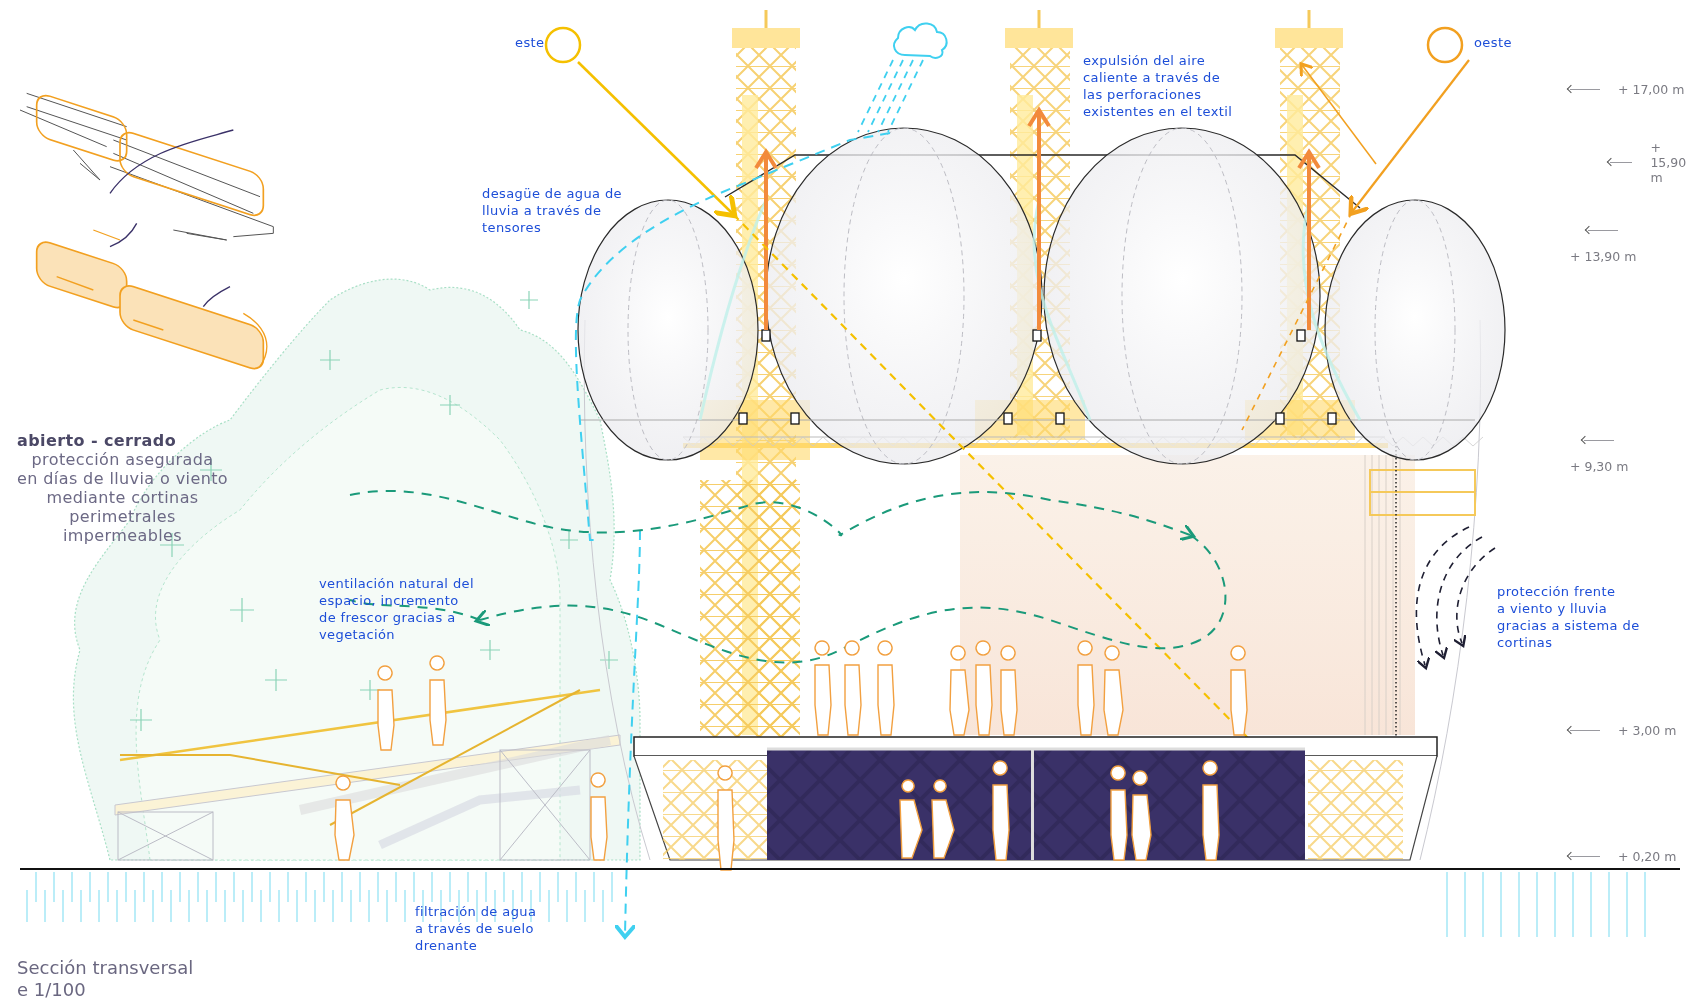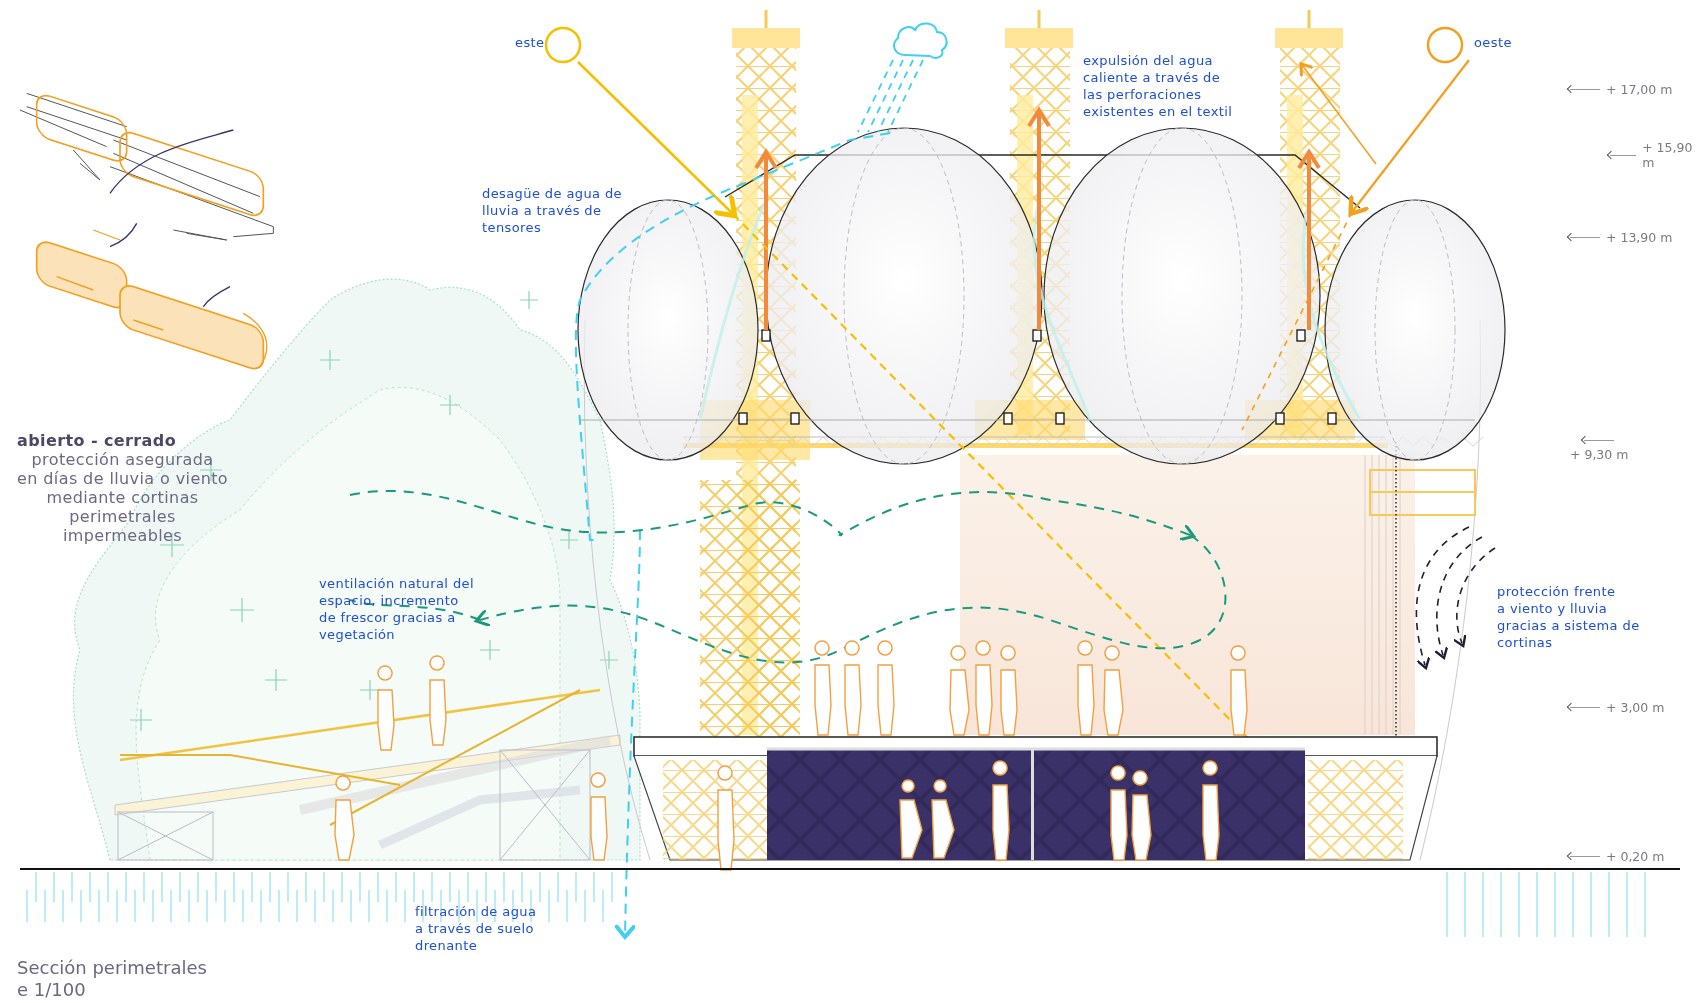--- a/index.html
+++ b/index.html
@@ -1,21 +1,21 @@
 <!DOCTYPE html>
 <html><head>
 <meta charset="utf-8">
 <style>
   html,body{margin:0;padding:0;background:#fff;}
   body{width:1700px;height:1003px;position:relative;overflow:hidden;font-family:"DejaVu Sans","Liberation Sans",sans-serif;color:#77748c;}
   .lbl{position:absolute;font-size:13px;line-height:17px;color:#1d4ed8;letter-spacing:.4px;white-space:pre-line;}
   .lbl-lg{font-size:16px;line-height:19px;color:#6c6985;}
   .lbl-bold{font-weight:bold;color:#4b4866;}
   .title{position:absolute;left:17px;top:957px;font-size:18px;line-height:22px;color:#6a6780;}
-  .level{position:absolute;left:1570px;font-size:12.5px;color:#7a7a82;display:flex;align-items:center;gap:6px;}
+  .level{position:absolute;left:1570px;font-size:12.5px;color:#7a7a82;display:flex;align-items:center;gap:18px;}
   .level .tick{width:30px;height:1px;background:#9a9aa0;position:relative;}
   .level .tick:before{content:"";position:absolute;left:-2px;top:-3px;width:5px;height:5px;border-left:1px solid #555;border-bottom:1px solid #555;transform:rotate(45deg);}
   svg.scene{position:absolute;left:0;top:0;}
 </style>
 </head>
 <body>
 
 <svg class="scene" width="1700" height="1003" viewBox="0 0 1700 1003">
   <defs>
     <linearGradient id="curtainGrad" x1="0" y1="0" x2="0" y2="1">
@@ -252,58 +252,58 @@
 <div class="lbl lbl-lg lbl-bold" style="left:17px;top:431px;">abierto - cerrado</div>
 <div class="lbl lbl-lg" style="left:17px;top:450px;text-align:center;">protección asegurada
 en días de lluvia o viento
 mediante cortinas
 perimetrales
 impermeables</div>
 
 <div class="lbl" style="left:482px;top:185px;">desagüe de agua de
 lluvia a través de
 tensores</div>
-<div class="lbl" style="left:1083px;top:52px;">expulsión del agua
+<div class="lbl" style="left:1083px;top:52px;">expulsión del aire
 caliente a través de
 las perforaciones
 existentes en el textil</div>
 <div class="lbl" style="left:319px;top:565px;margin-top:10px;">ventilación natural del
 espacio, incremento
 de frescor gracias a
 vegetación</div>
 <div class="lbl" style="left:1497px;top:583px;">protección frente
 a viento y lluvia
 gracias a sistema de
 cortinas</div>
 <div class="lbl" style="left:415px;top:903px;">filtración de agua
 a través de suelo
 drenante</div>
 
 <div class="title">
-  <div>Sección perimetrales</div>
+  <div>Sección transversal</div>
   <div>e 1/100</div>
 </div>
 
 <div class="level" style="top:82px;">
     <span class="tick"></span>
     <span>+ 17,00 m</span>
   </div>
 <div class="level" style="top:140px;margin-left:40px;">
     <span class="tick"></span>
     <span>+ 15,90 m</span>
   </div>
-<div class="level" style="top:230px;">
+<div class="level" style="top:230px;flex-direction:column;">
     <span class="tick"></span>
     <span>+ 13,90 m</span>
   </div>
 <div class="level" style="top:440px;flex-direction:column;">
     <span class="tick"></span>
     <span>+ 9,30 m</span>
   </div>
-<div class="level" style="top:700px;">
+<div class="level" style="top:723px;">
     <span class="tick"></span>
     <span>+ 3,00 m</span>
   </div>
 <div class="level" style="top:849px;">
     <span class="tick"></span>
     <span>+ 0,20 m</span>
   </div>
 
 <svg style="position:absolute;left:0;top:40px;" width="300" height="360" viewBox="0 0 900 1080">
   <g fill="none" stroke="#555" stroke-width="3">

